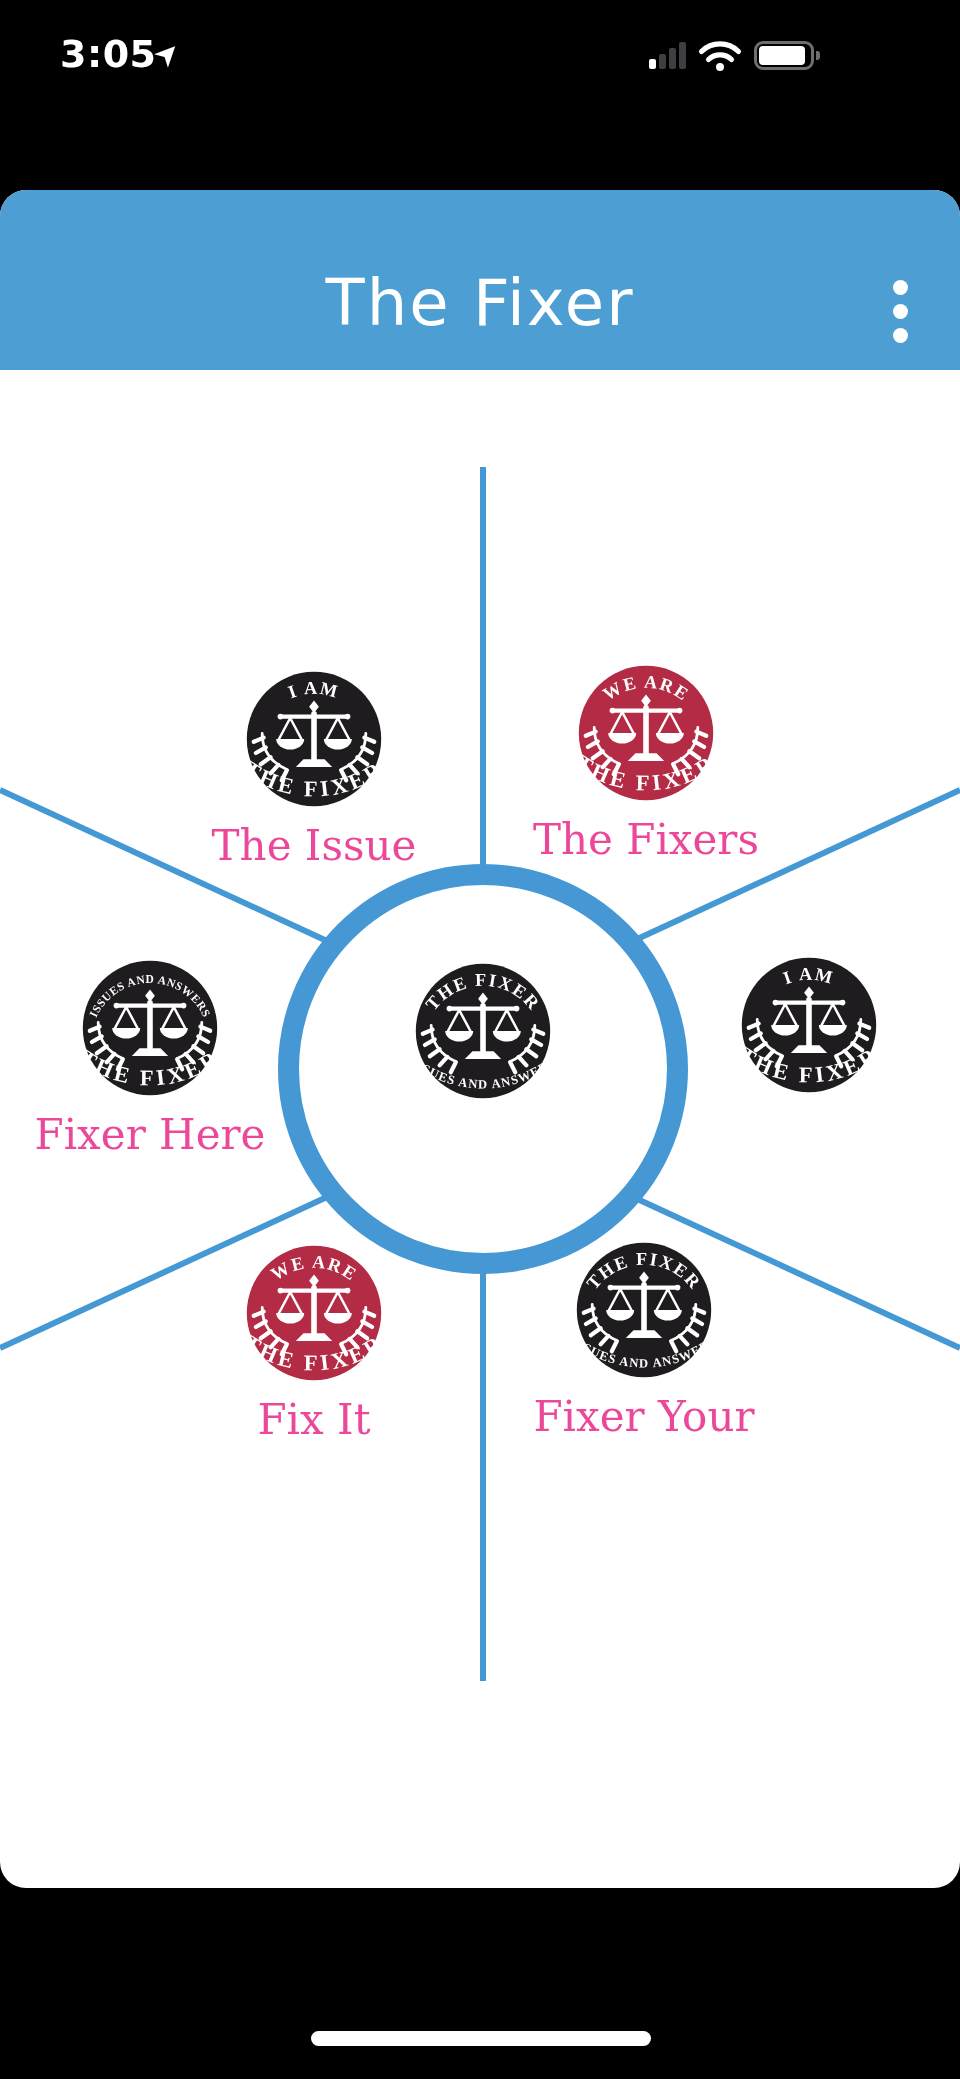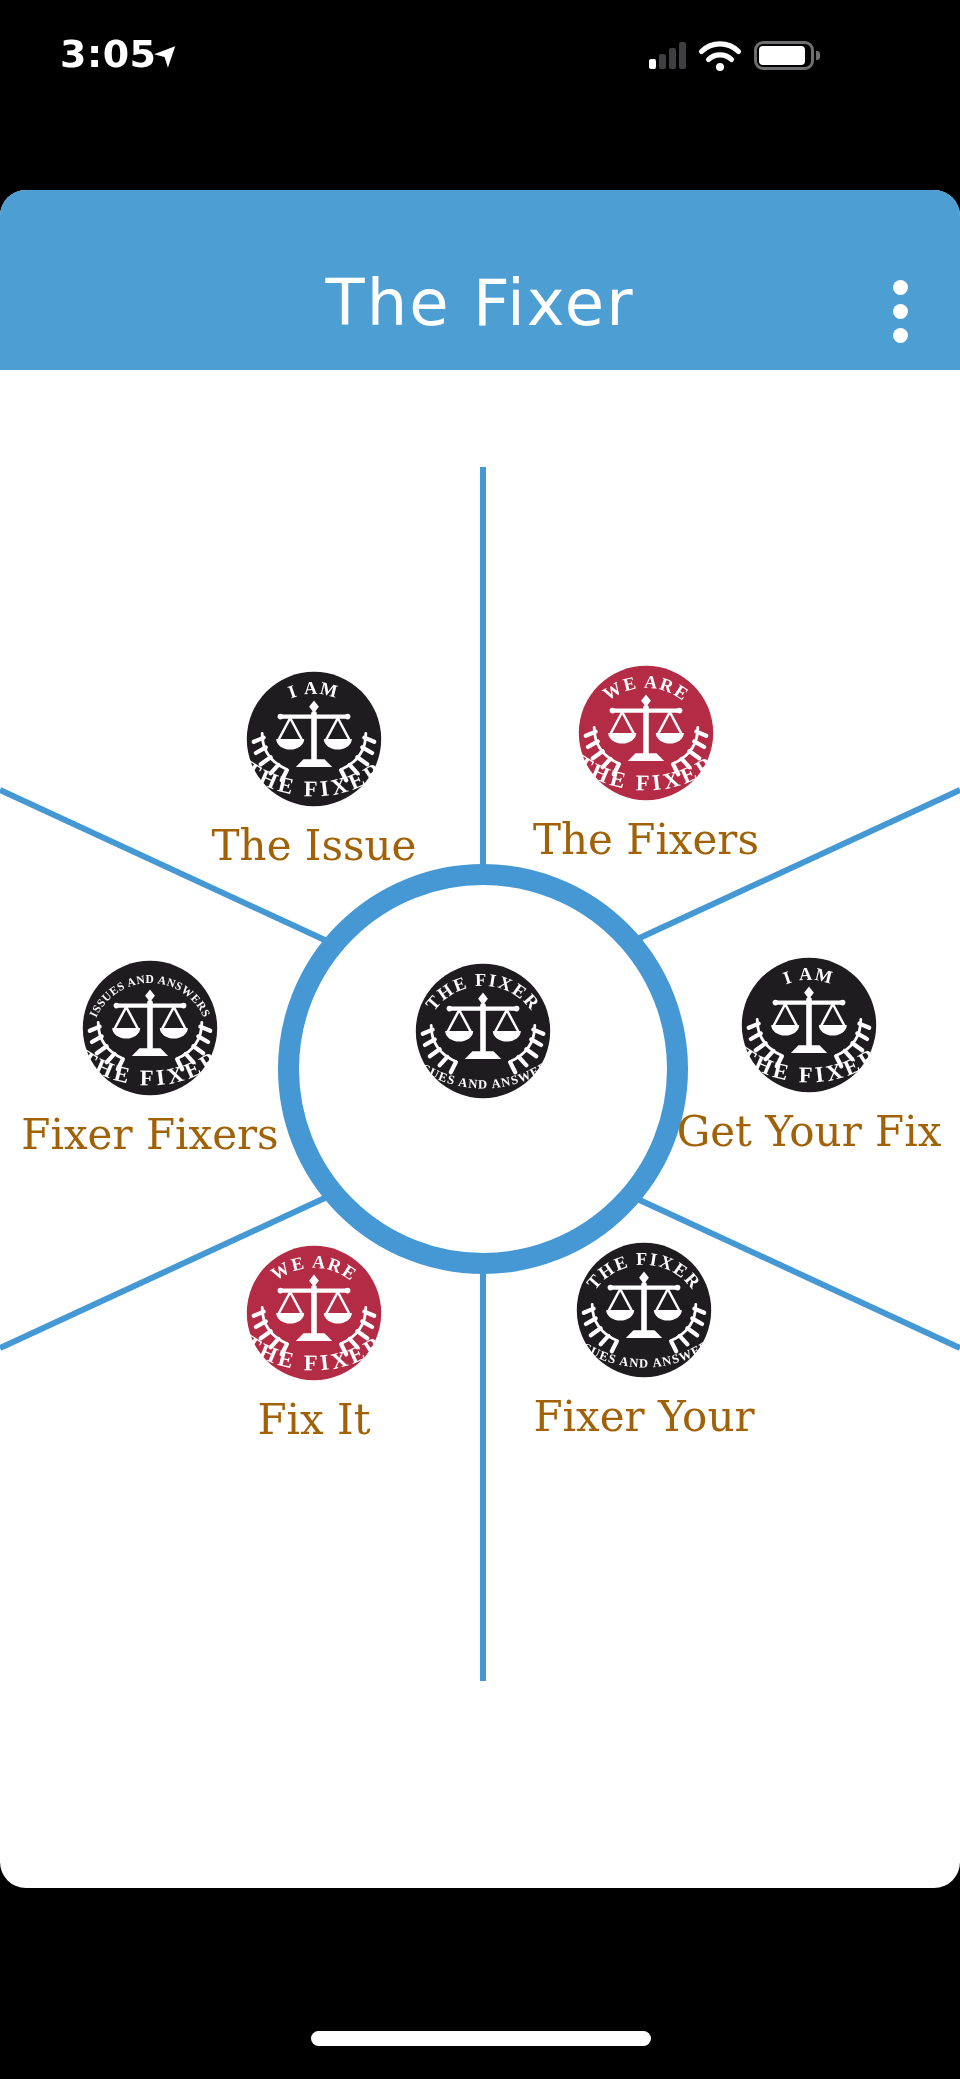--- a/index.html
+++ b/index.html
@@ -79,21 +79,21 @@
   }
   .node {
     position:absolute; width:340px; z-index:3;
     display:flex; flex-direction:column; align-items:center;
     cursor:pointer;
   }
   .node svg { display:block; overflow:visible; }
   .node-label {
     margin-top:12px; white-space:nowrap;
     font-family:"DejaVu Serif","Liberation Serif",serif;
-    font-size:42px; color:#a16207;
+    font-size:42px; color:#ec4899;
   }
 
   
   .home-indicator {
     position:absolute; left:311px; top:2031px;
     width:340px; height:15px; border-radius:8px;
     background:#fff; cursor:grab;
   }
 </style>
 </head>
@@ -220,21 +220,21 @@
     </g>
     <path id="ta2" d="M 11.9 42 A 42.1 42.1 0 0 1 88.1 42" fill="none"></path>
     <path id="ba2" d="M -8 68 A 84.6 84.6 0 0 0 108 68" fill="none"></path>
     <text fill="#ffffff" font-family="'Liberation Serif','DejaVu Serif',serif" font-weight="bold" font-size="8.2" letter-spacing="0.4">
       <textPath href="#ta2" startOffset="50%" text-anchor="middle">ISSUES AND ANSWERS</textPath>
     </text>
     <text fill="#ffffff" font-family="'Liberation Serif','DejaVu Serif',serif" font-weight="bold" font-size="16" letter-spacing="2.5">
       <textPath href="#ba2" startOffset="50%" text-anchor="middle">THE FIXER</textPath>
     </text>
   </svg>
-          <div class="node-label">Fixer Fixers</div>
+          <div class="node-label">Fixer Here</div>
         </div>
         <div class="node" style="left: 639px; top: 765px;">
   <svg viewBox="0 0 100 100" width="140" height="140">
     <circle cx="50" cy="50" r="48" fill="#1e1c1e"></circle>
     <g stroke="#ffffff" fill="none" stroke-linecap="round">
       <path d="M27 34 H73" stroke-width="3"></path>
       <path d="M50 32 V64" stroke-width="4"></path>
       <path d="M33 35 L25 50 M33 35 L41 50 M67 35 L59 50 M67 35 L75 50" stroke-width="1.8"></path>
       <path d="M13 46 Q13 64 31 72 M87 46 Q87 64 69 72" stroke-width="2"></path>
       <path d="M14 49 l-7 3 M15.5 56 l-7 4 M19 63 l-7 5 M24.5 68.5 l-5.5 6 M30.5 72.5 l-3.5 7" stroke-width="3"></path>
@@ -250,21 +250,20 @@
     </g>
     <path id="ta3" d="M 11.9 42 A 42.1 42.1 0 0 1 88.1 42" fill="none"></path>
     <path id="ba3" d="M -8 68 A 84.6 84.6 0 0 0 108 68" fill="none"></path>
     <text fill="#ffffff" font-family="'Liberation Serif','DejaVu Serif',serif" font-weight="bold" font-size="13" letter-spacing="1.2">
       <textPath href="#ta3" startOffset="50%" text-anchor="middle">I AM</textPath>
     </text>
     <text fill="#ffffff" font-family="'Liberation Serif','DejaVu Serif',serif" font-weight="bold" font-size="16" letter-spacing="2.5">
       <textPath href="#ba3" startOffset="50%" text-anchor="middle">THE FIXER</textPath>
     </text>
   </svg>
-          <div class="node-label">Get Your Fix</div>
         </div>
         <div class="node" style="left: 144px; top: 1053px;">
   <svg viewBox="0 0 100 100" width="140" height="140">
     <circle cx="50" cy="50" r="48" fill="#b32b44"></circle>
     <g stroke="#ffffff" fill="none" stroke-linecap="round">
       <path d="M27 34 H73" stroke-width="3"></path>
       <path d="M50 32 V64" stroke-width="4"></path>
       <path d="M33 35 L25 50 M33 35 L41 50 M67 35 L59 50 M67 35 L75 50" stroke-width="1.8"></path>
       <path d="M13 46 Q13 64 31 72 M87 46 Q87 64 69 72" stroke-width="2"></path>
       <path d="M14 49 l-7 3 M15.5 56 l-7 4 M19 63 l-7 5 M24.5 68.5 l-5.5 6 M30.5 72.5 l-3.5 7" stroke-width="3"></path>

